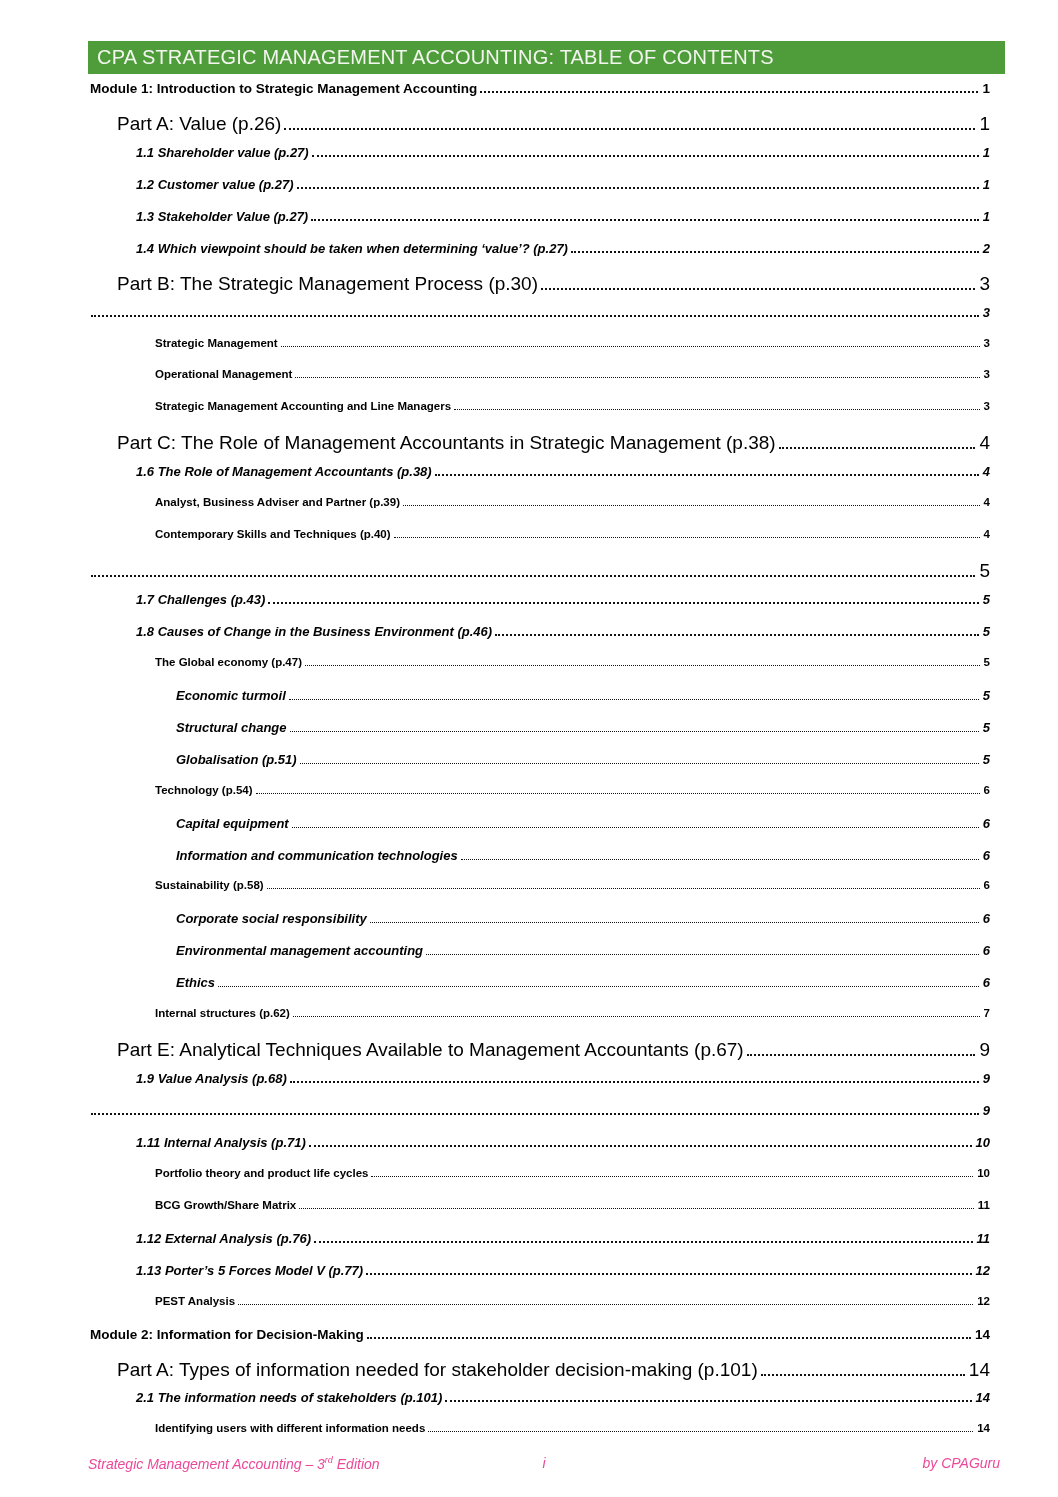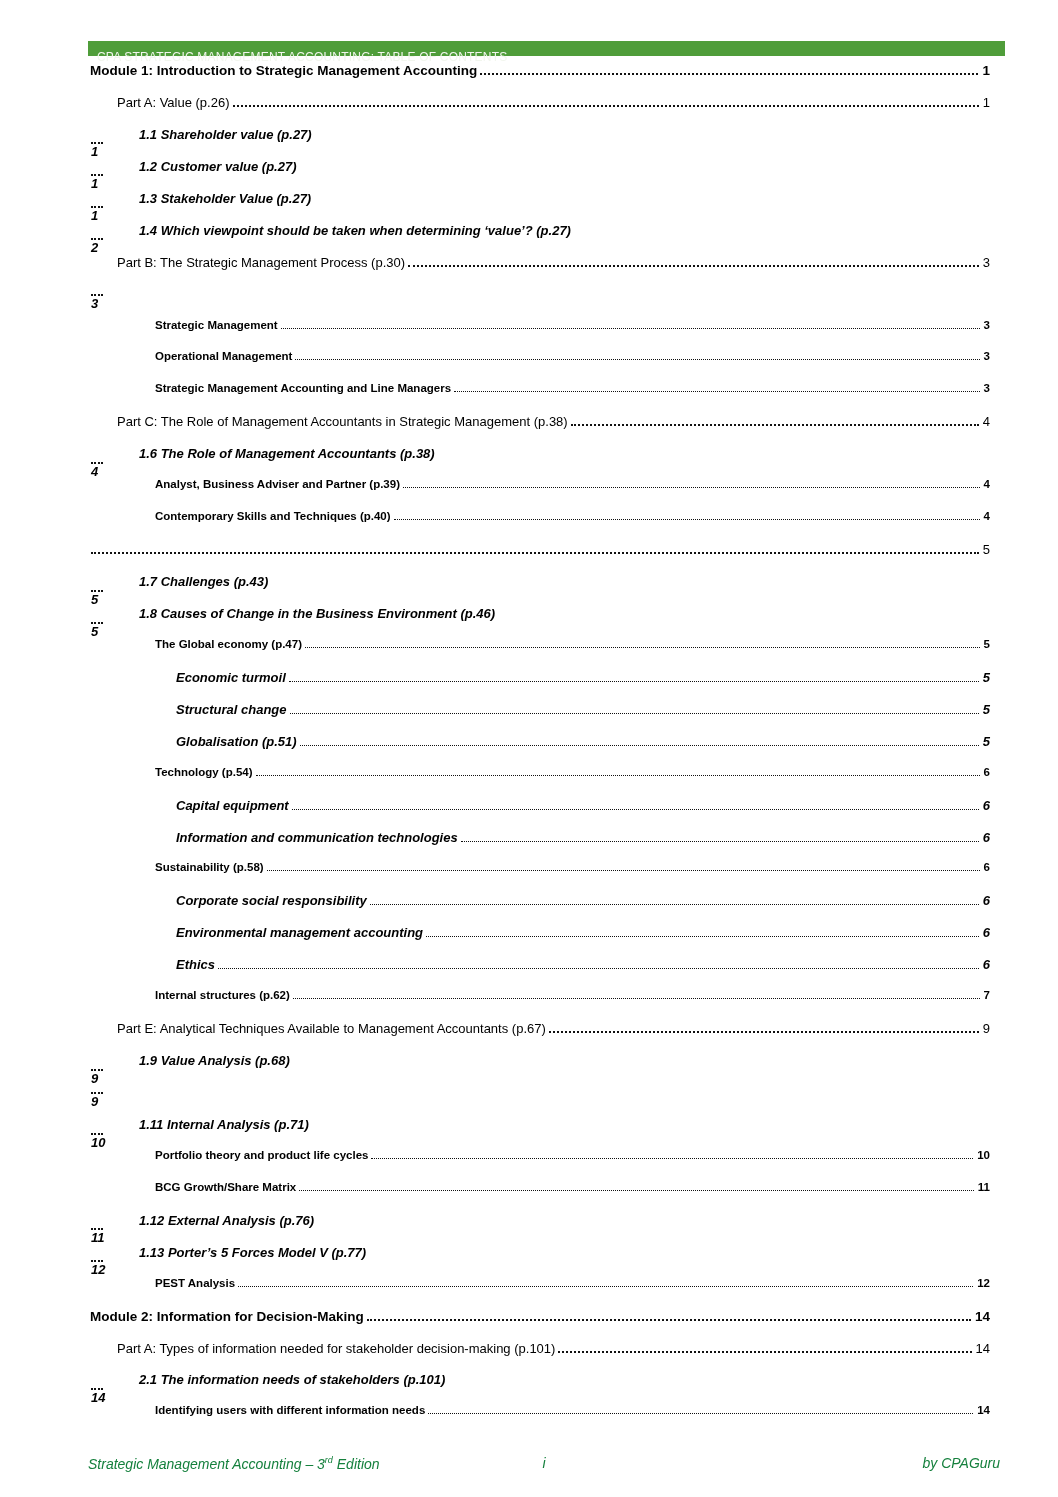--- a/index.html
+++ b/index.html
@@ -7,25 +7,25 @@
     position: relative;
     width: 1058px;
     height: 1497px;
     background: #ffffff;
     font-family: "Liberation Sans", sans-serif;
     color: #000000;
     overflow: hidden;
   }
   .header-bar {
     margin: 41px 53px 0 88px;
-    height: 15px;
+    height: 33px;
     line-height: 33px;
     background: #4f9d3a;
     color: #f2f6ee;
-    font-size: 12px;
+    font-size: 20px;
     padding-left: 9px;
     letter-spacing: 0.2px;
     white-space: nowrap;
     box-sizing: border-box;
   }
   .toc {
     margin: 0 68px 0 88px; 
   }
   .toc-row {
     display: flex;
@@ -39,39 +39,39 @@
   .toc-dots {
     flex: 1 1 auto;
     min-width: 12px;
     border-bottom: 2px dotted #111111;
     margin: 0 4px 0 3px;
   }
   .toc-page { white-space: nowrap; }
 
   .lv-module   { font-size: 13.5px; font-weight: 700; justify-content: flex-end; }
   .lv-module   .toc-label { padding-left: 2px; }
-  .lv-part     { font-size: 13px; font-weight: 400; }
+  .lv-part     { font-size: 19px; font-weight: 400; }
   .lv-part     .toc-label { padding-left: 29px; }
-  .lv-section  { font-size: 13px; font-weight: 700; font-style: italic; flex-direction: column; }
+  .lv-section  { font-size: 13px; font-weight: 700; font-style: italic; }
   .lv-section  .toc-label { padding-left: 48px; }
   .lv-topic    { font-size: 11.5px; font-weight: 600; }
   .lv-topic    .toc-label { padding-left: 67px; }
   .lv-topic    .toc-dots  { border-bottom-width: 1.5px; }
   .lv-subtopic { font-size: 13px; font-weight: 600; font-style: italic; }
   .lv-subtopic .toc-label { padding-left: 88px; }
   .lv-subtopic .toc-dots  { border-bottom-width: 1.5px; }
 
   .footer {
     position: absolute;
     left: 88px;
     right: 58px;
     top: 1455px;
     font-size: 14px;
     font-style: italic;
-    color: #15803d;
+    color: #ec4899;
     display: flex;
   }
   .footer sup { font-size: 9px; }
   .footer-center {
     position: absolute;
     left: 50%;
     transform: translateX(-50%);
   }
   .footer-right { margin-left: auto; }
 </style>

